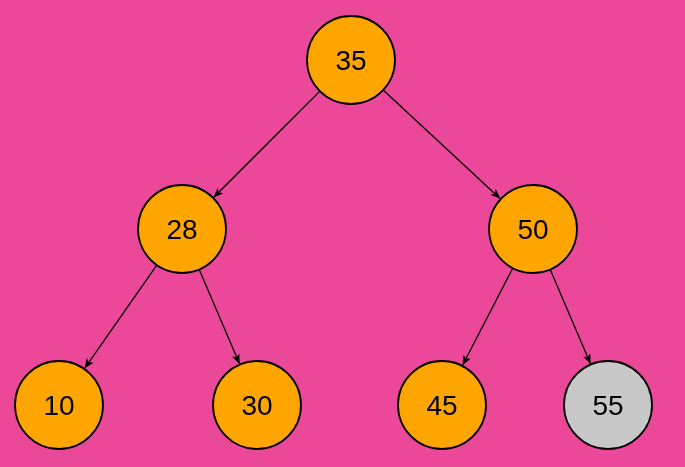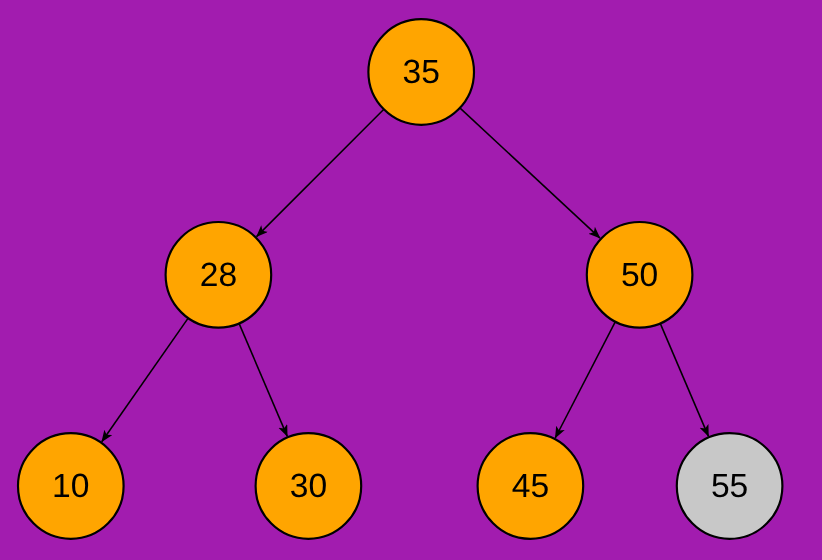--- a/index.html
+++ b/index.html
@@ -4,21 +4,21 @@
 <style>
   html, body {
     margin: 0;
     padding: 0;
     background: #ffffff;
   }
   .diagram-wrap {
     position: relative;
     width: 685px;
     height: 467px;
-    background: #a21caf;
+    background: #ec4899;
     overflow: hidden;
     font-family: "Liberation Sans", sans-serif;
   }
   svg text {
     font-family: "Liberation Sans", sans-serif;
     fill: #000000;
   }
 </style>
 </head>
 <body>

